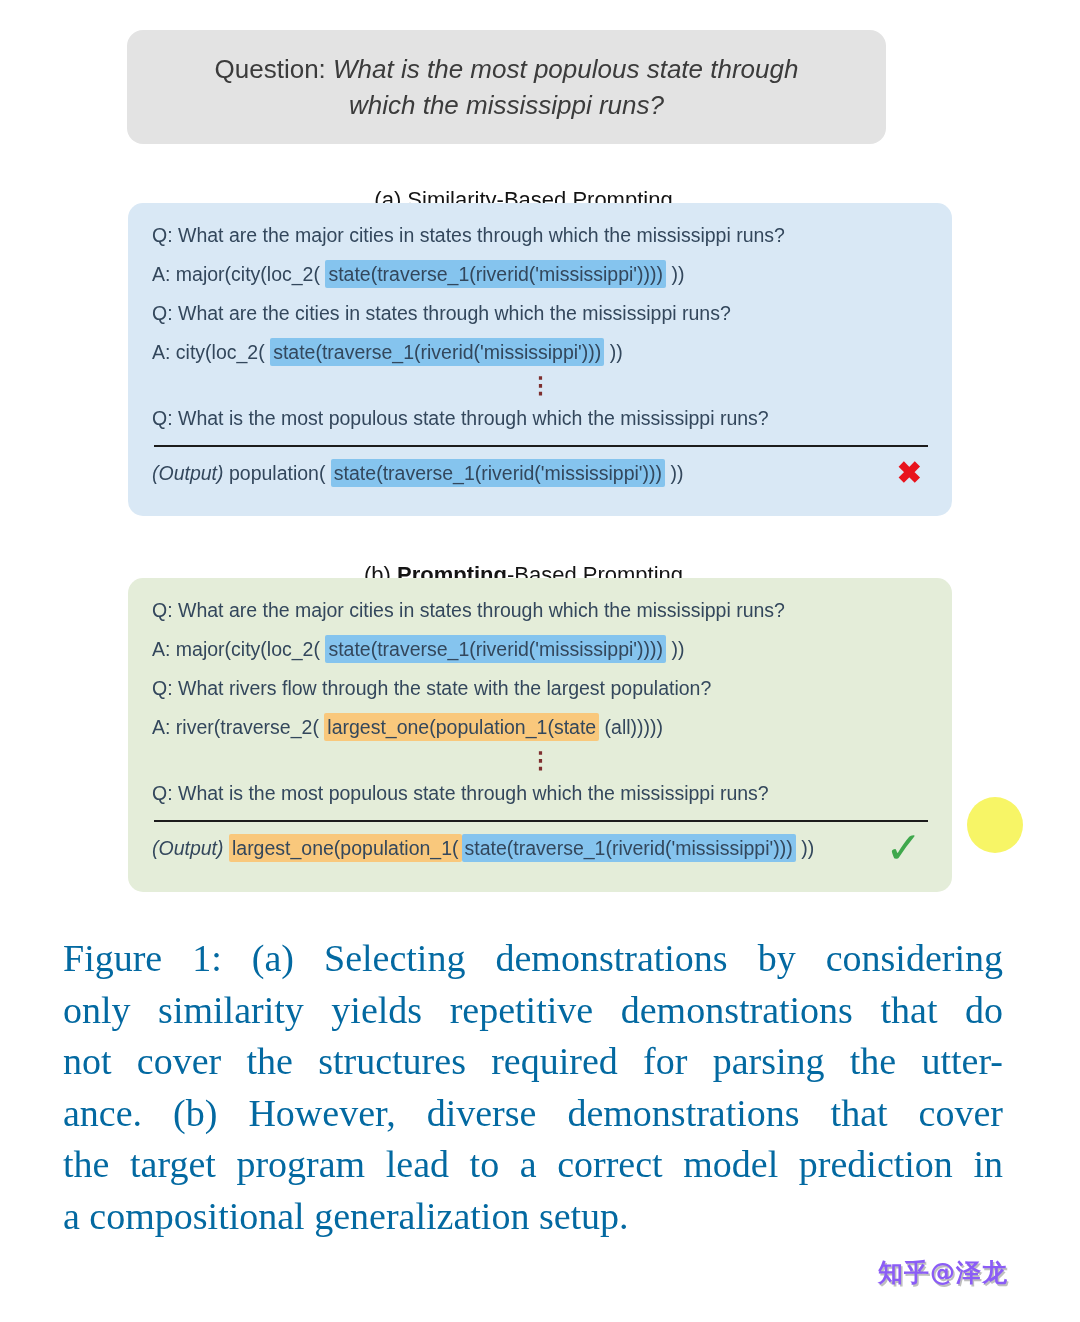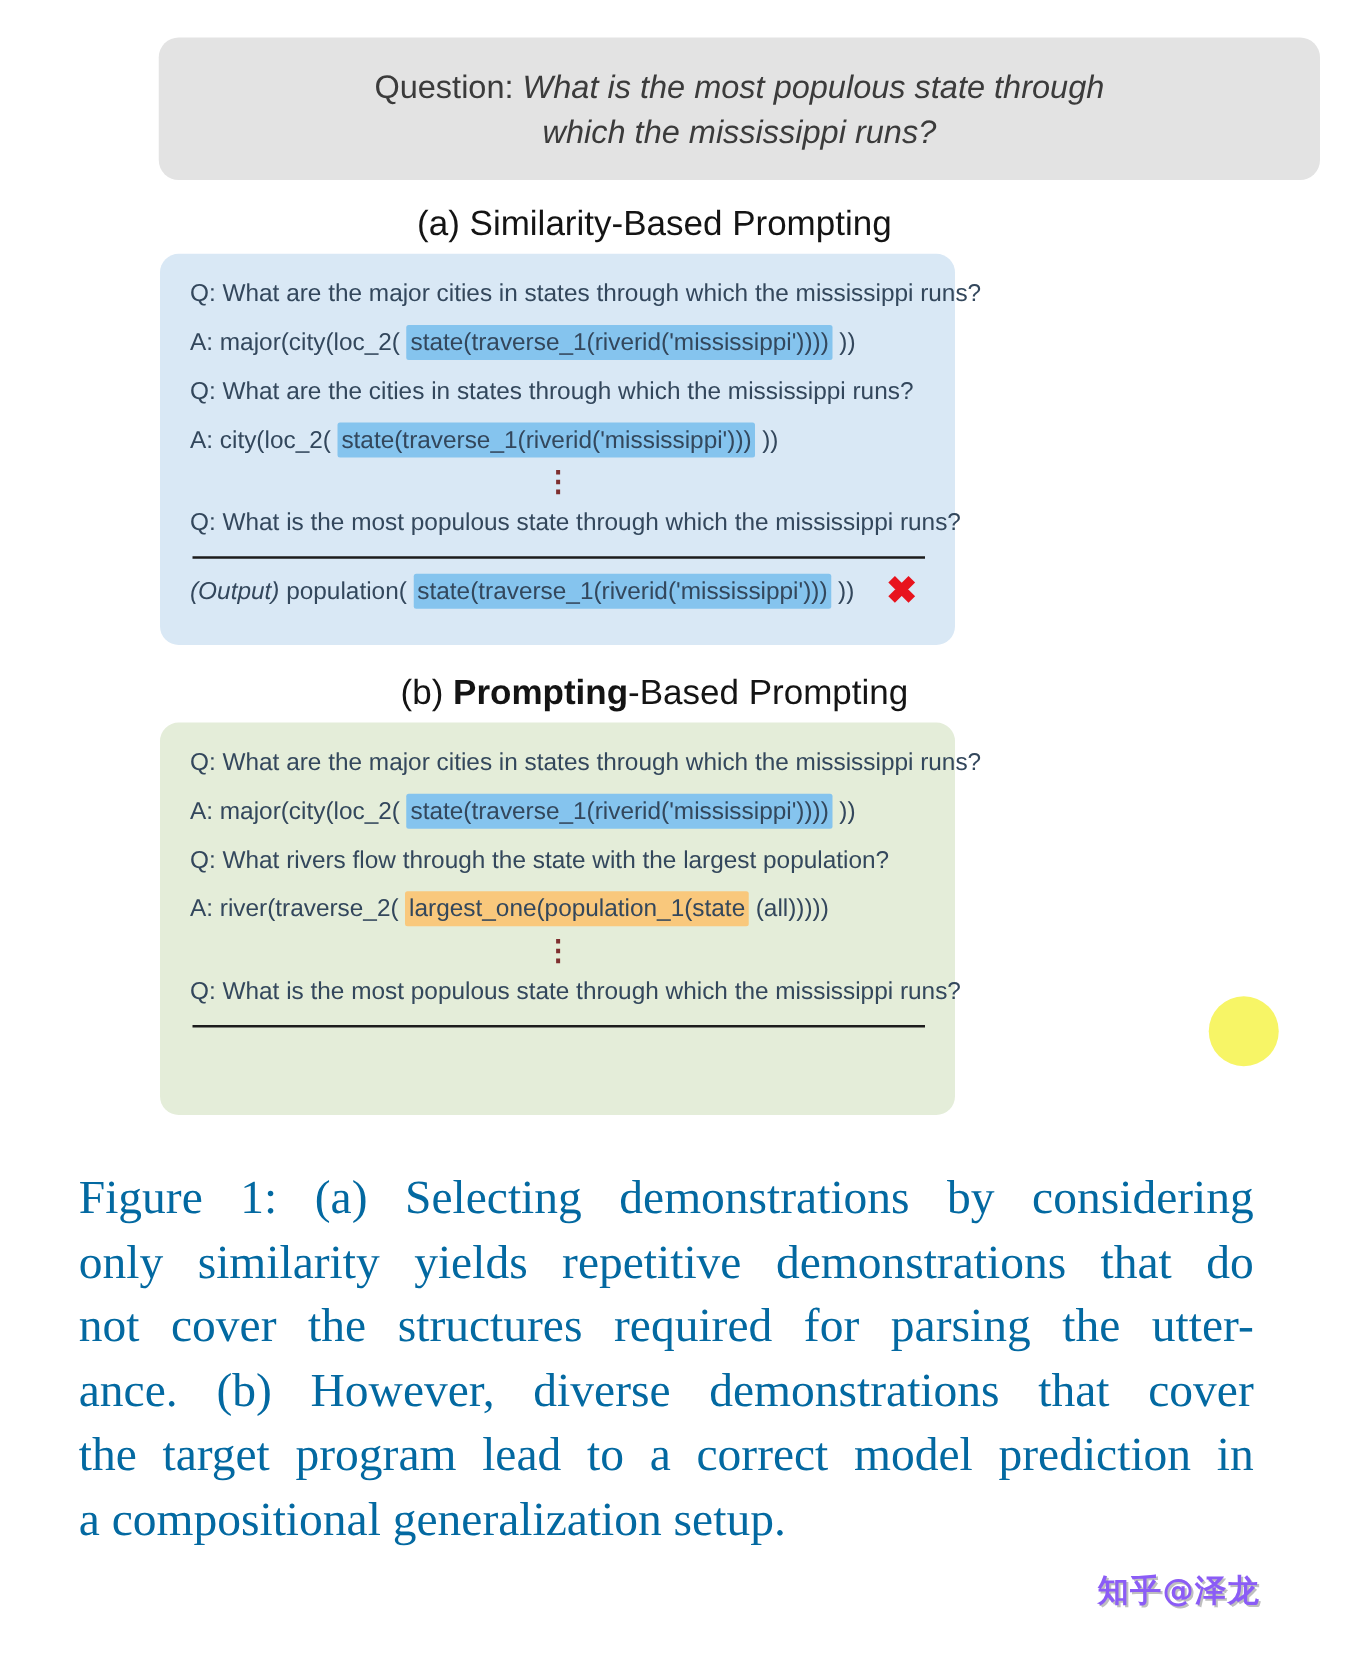--- a/index.html
+++ b/index.html
@@ -1,35 +1,35 @@
 <!DOCTYPE html>
 <html><head>
 <meta charset="utf-8">
 <style>
   * { margin: 0; padding: 0; box-sizing: border-box; }
   html, body { width: 1080px; height: 1322px; background: #ffffff; overflow: hidden;
     font-family: "Liberation Sans", sans-serif; }
   .page { position: relative; width: 1080px; height: 1322px; background: #fff; }
 
   
-  .question-box { position: absolute; left: 127px; top: 30px; width: 929px; height: 114px;
+  .question-box { position: absolute; left: 127px; top: 30px; width: 759px; height: 114px;
     background: #e3e3e3; border-radius: 16px; display: flex; align-items: center; justify-content: center; }
   .question-inner { max-width: 600px; text-align: center; font-size: 26px; line-height: 36px; color: #3b3b3b; }
   .question-label { font-style: normal; }
   .question-text { font-style: italic; }
 
   
   .panel-heading { position: absolute; left: 127px; width: 793px; text-align: center;
-    font-size: 28px; color: #141414; }
+    font-size: 22px; color: #141414; margin-top: 24px; }
   .heading-a { top: 163px; }
   .heading-b { top: 538px; }
   .bold { font-weight: 700; }
 
   
-  .panel { position: absolute; left: 128px; width: 636px; border-radius: 15px;
+  .panel { position: absolute; left: 128px; width: 824px; border-radius: 15px;
     padding: 13px 22px 14px 24px; font-size: 19.5px; color: #33475c; }
   .panel-a { top: 203px; height: 313px; background: #d9e8f5; }
   .panel-b { top: 578px; height: 314px; background: #e4edd9; }
   .demo-line { line-height: 39px; white-space: nowrap; }
   .hl-blue { background: #85c4ee; padding: 3px 3px; border-radius: 2px; }
   .hl-orange { background: #f9c87c; padding: 3px 3px; border-radius: 2px; }
   .ellipsis-row { text-align: center; line-height: 27px; font-size: 23px; font-weight: 700;
     color: #7e2f2f; letter-spacing: 1px; }
   .divider { border: none; border-top: 2.5px solid #1c1c1c; margin: 7px 2px 4px 2px; }
   .output-row { display: flex; align-items: center; line-height: 44px; justify-content: flex-end; }
@@ -94,20 +94,24 @@
     <div class="demo-line">
       <span>A: major(city(loc_2( </span><span class="hl-blue">state(traverse_1(riverid('mississippi'))))</span><span> ))</span>
     </div>
     <div class="demo-line">Q: What rivers flow through the state with the largest population?</div>
     <div class="demo-line">
       <span>A: river(traverse_2( </span><span class="hl-orange">largest_one(population_1(state</span><span> (all)))))</span>
     </div>
     <div class="ellipsis-row">⋮</div>
     <div class="demo-line">Q: What is the most populous state through which the mississippi runs?</div>
     <hr class="divider">
+    <div class="output-row">
+      <span class="output-text"><span class="output-label">(Output)</span><span> </span><span class="hl-orange">largest_one(population_1(</span><span class="hl-blue">state(traverse_1(riverid('mississippi')))</span><span> ))</span></span>
+      <span class="mark mark-check">✓</span>
+    </div>
   </div>
 
   <div class="yellow-dot"></div>
 
   <div class="caption">
     <div class="caption-line">Figure 1: (a) Selecting demonstrations by considering</div>
     <div class="caption-line">only similarity yields repetitive demonstrations that do</div>
     <div class="caption-line">not cover the structures required for parsing the utter-</div>
     <div class="caption-line">ance. (b) However, diverse demonstrations that cover</div>
     <div class="caption-line">the target program lead to a correct model prediction in</div>

